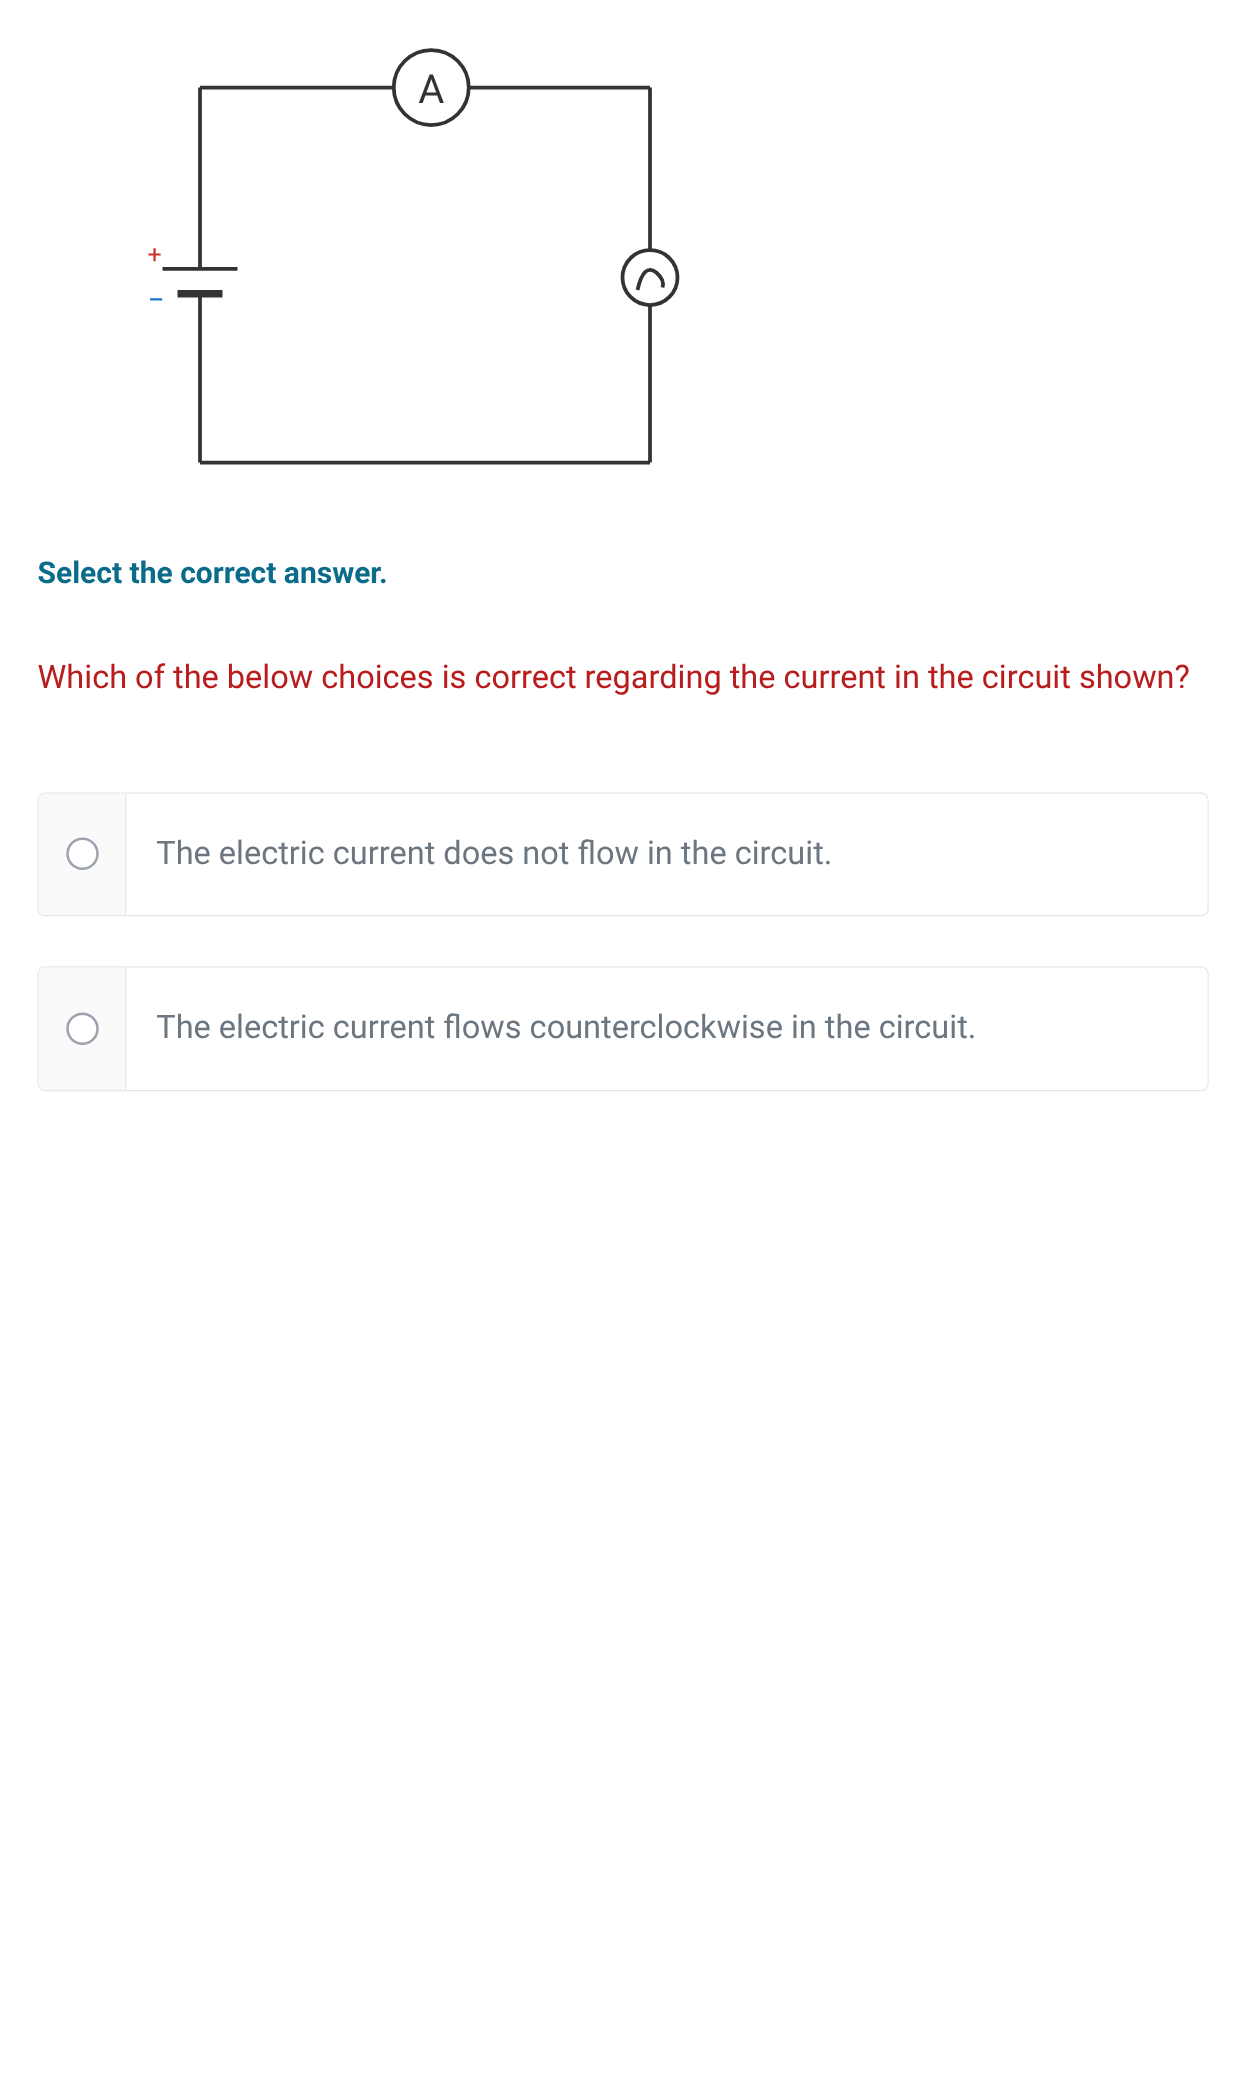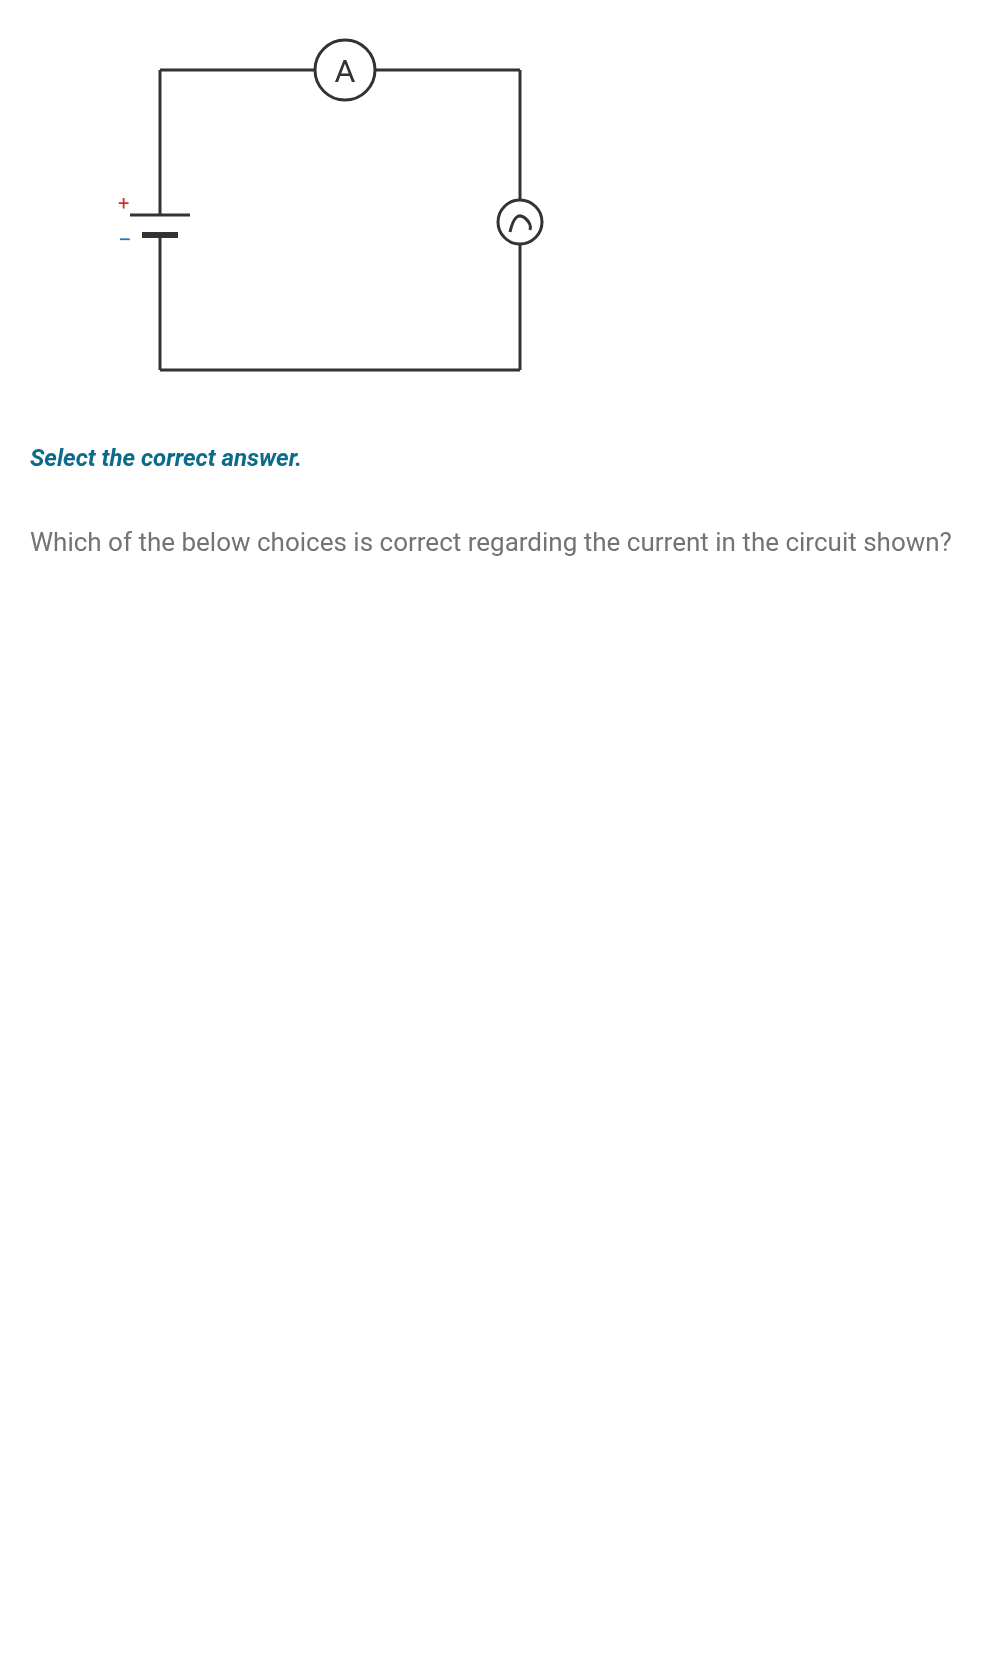--- a/index.html
+++ b/index.html
@@ -13,26 +13,25 @@
       padding: 30px;
       width: 997px;
     }
     .circuit-container {
       margin-bottom: 30px;
       margin-left: 50px;
     }
     .instruction {
       color: #0a6b8a;
       font-weight: 700;
-      font-style: italic;
       font-size: 24px;
       margin-bottom: 50px;
     }
     .question-text {
-      color: #737373;
+      color: #b91c1c;
       font-size: 26px;
       line-height: 1.6;
       margin-bottom: 70px;
       font-weight: 400;
     }
     .options-container {
       display: flex;
       flex-direction: column;
       gap: 40px;
     }
@@ -108,16 +107,28 @@
 
     <path d="M 430 202 Q 435 180 445 188 Q 452 194 450 200" fill="none" stroke="#333" stroke-width="3"></path>
   </svg>
 </div>
 
 <div class="instruction">Select the correct answer.</div>
 
 <div class="question-text">Which of the below choices is correct regarding the current in the circuit shown?</div>
 
 <div class="options-container">
+  <div class="option">
+    <div class="option-radio-cell">
+      <div class="radio-circle"></div>
+    </div>
+    <div class="option-text">The electric current does not flow in the circuit.</div>
+  </div>
 
 
+  <div class="option">
+    <div class="option-radio-cell">
+      <div class="radio-circle"></div>
+    </div>
+    <div class="option-text">The electric current flows counterclockwise in the circuit.</div>
+  </div>
 
 </div>
 
 </body></html>

